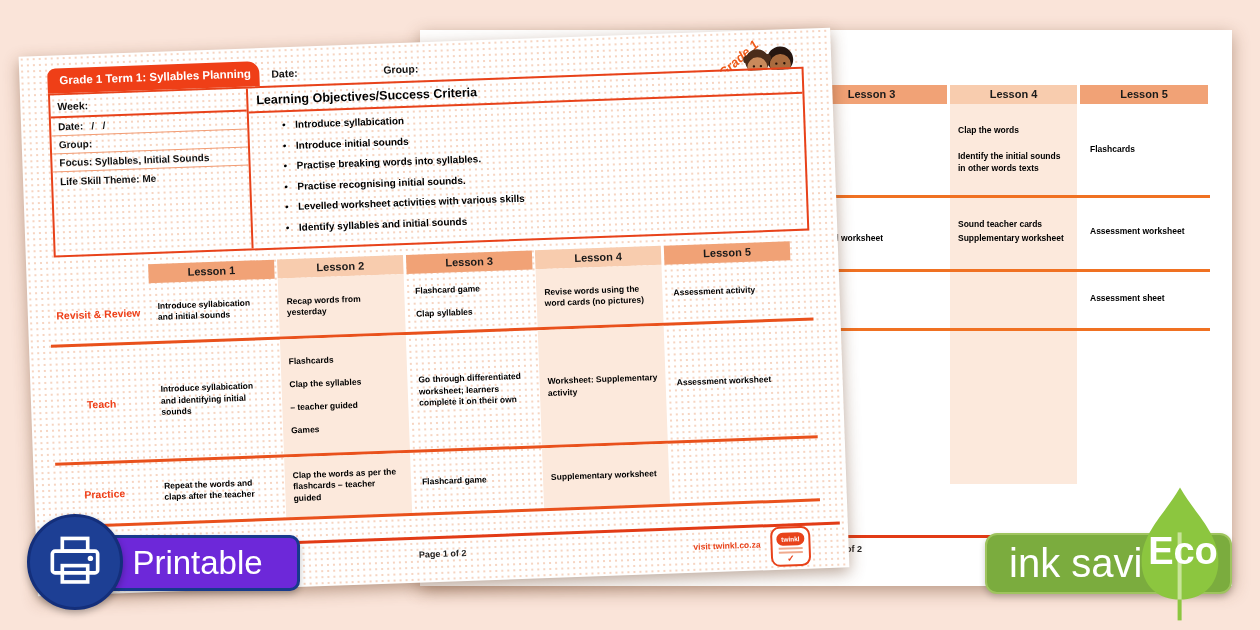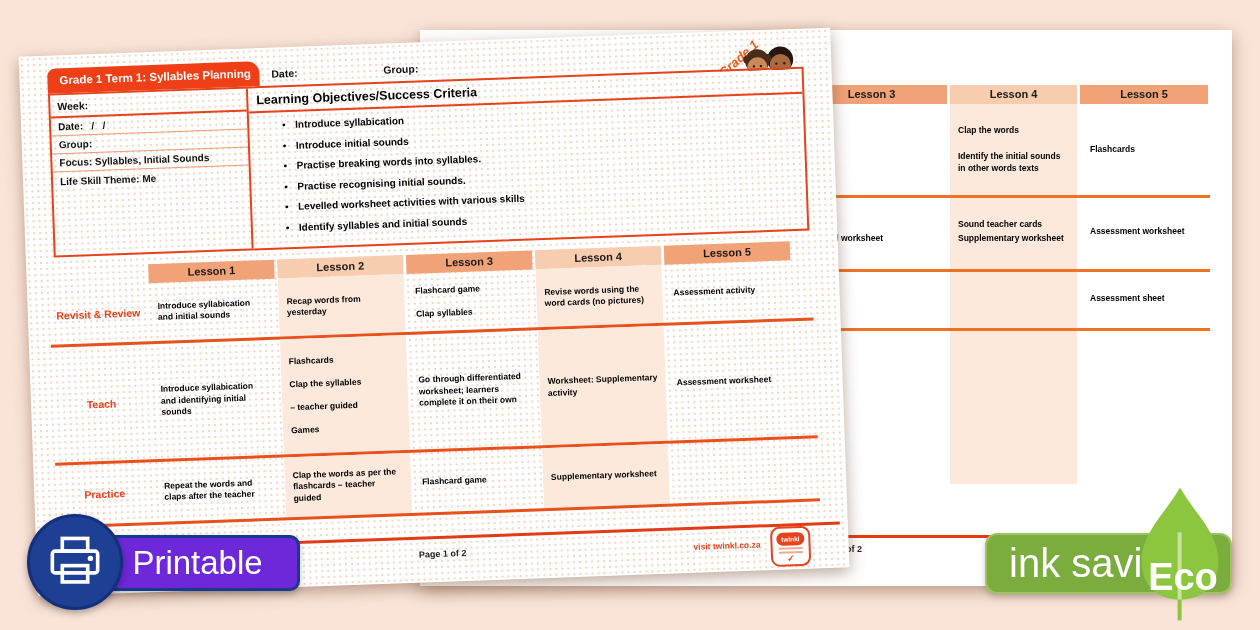--- a/index.html
+++ b/index.html
@@ -93,21 +93,21 @@
   .print-circle{position:absolute;left:27px;top:514px;width:96px;height:96px;border-radius:50%;
       background:#1d3f94;border:3px solid #142f7b;box-sizing:border-box;display:flex;
       align-items:center;justify-content:center;box-shadow:0 3px 7px rgba(0,0,0,.3);}
 
   
   .eco-band{position:absolute;left:985px;top:533px;width:247px;height:61px;background:#7bac3e;
       border:2px solid #9fc45f;border-radius:12px;box-sizing:border-box;z-index:9;
       color:#fff;font-size:40px;display:flex;align-items:center;padding-left:22px;
       box-shadow:0 3px 6px rgba(0,0,0,.2);}
   .eco-leaf{position:absolute;left:1124px;top:486px;z-index:10;}
-  .eco-text{position:absolute;left:1138px;top:556px;width:90px;text-align:center;z-index:11;
+  .eco-text{position:absolute;left:1138px;top:530px;width:90px;text-align:center;z-index:11;
       color:#fff;font-size:38px;font-weight:bold;}
 </style>
 </head>
 <body>
 
 <div class="stage">
 
   <div class="page page-back">
     <div class="bh bh3 hd">Lesson 3</div>
     <div class="bh bh4 hl">Lesson 4</div>

